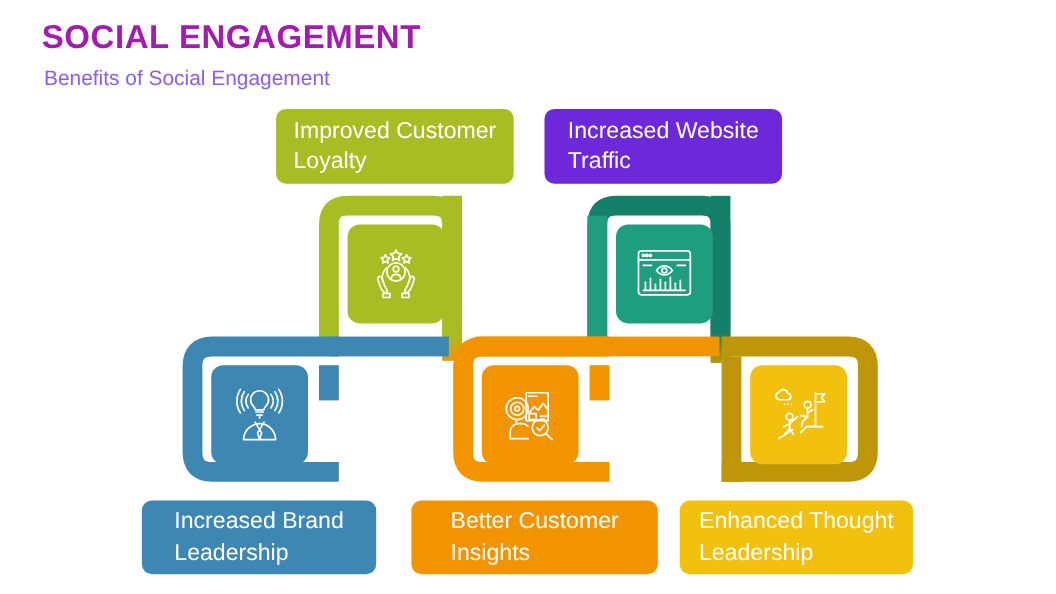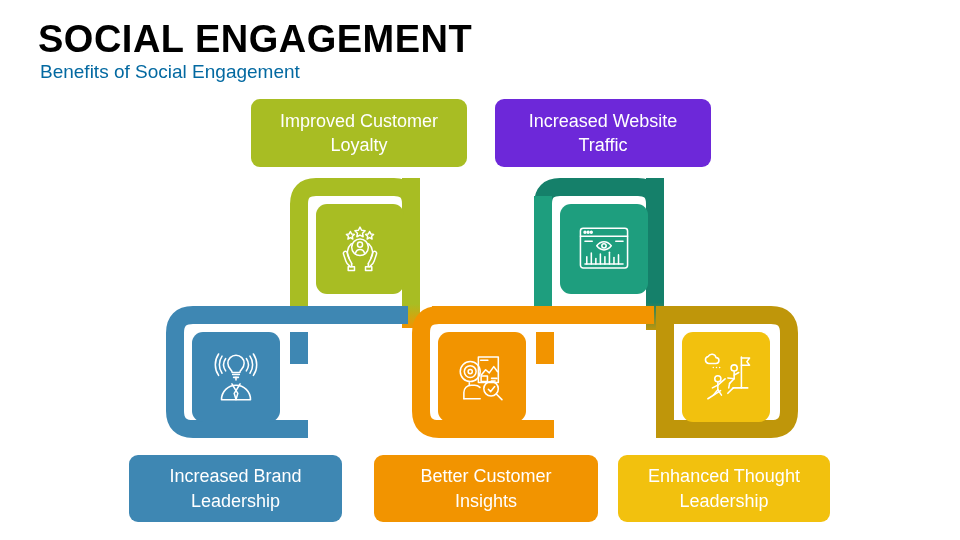--- a/index.html
+++ b/index.html
@@ -5,33 +5,33 @@
   html,body{margin:0;padding:0;}
   body{
     width:960px;height:540px;overflow:hidden;background:#ffffff;
     font-family:"Liberation Sans", sans-serif;position:relative;
   }
   #slide{position:relative;width:960px;height:540px;background:#fff;}
 
   
   .title{
     position:absolute;left:38px;top:18px;
-    font-size:38px;font-weight:bold;letter-spacing:.5px;
-    color:#000000;white-space:nowrap;
+    font-size:30px;font-weight:bold;letter-spacing:.5px;
+    color:#a21caf;white-space:nowrap;
   }
   .subtitle{
     position:absolute;left:40px;top:61px;
-    font-size:19px;font-weight:normal;color:#0369a1;white-space:nowrap;
+    font-size:19px;font-weight:normal;color:#8b5cf6;white-space:nowrap;
   }
 
   
   .pill{
     position:absolute;border-radius:9px;
     display:flex;align-items:center;justify-content:center;
-    text-align:center;color:#fff;font-size:18px;line-height:1.35;
+    text-align:left;color:#fff;font-size:21px;line-height:1.35;
     padding:0 8px;box-sizing:border-box;
   }
 
   
   .frame{position:absolute;}
   .frame svg{display:block;overflow:visible;}
 
   
   .tile{
     position:absolute;border-radius:11px;

